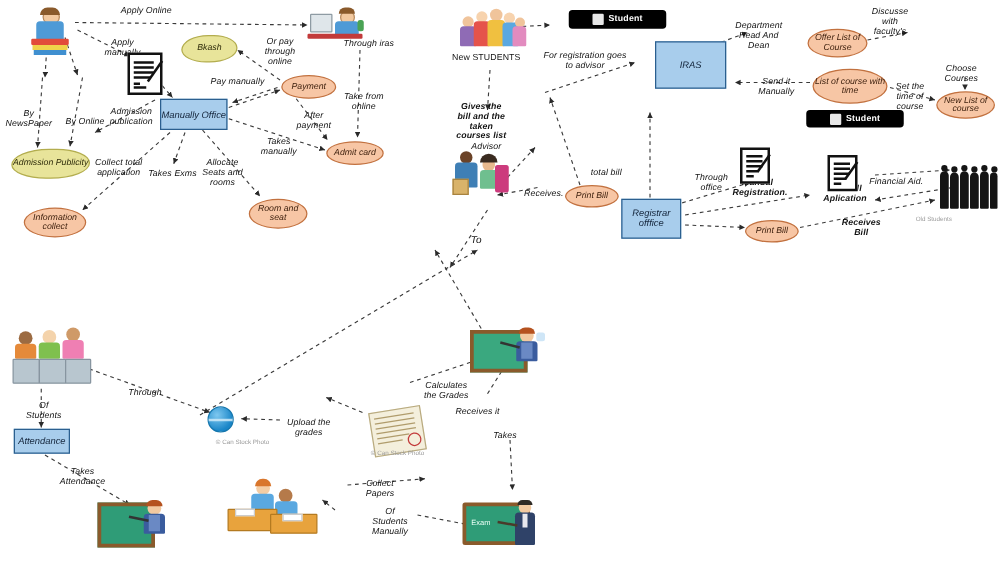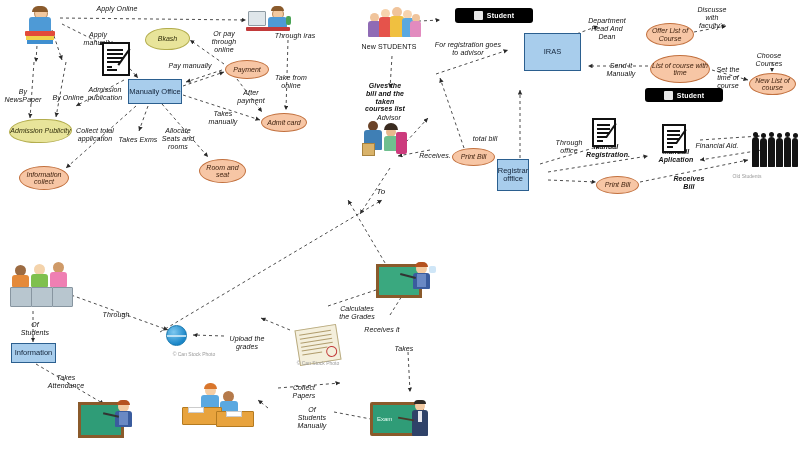--- a/index.html
+++ b/index.html
@@ -1,21 +1,21 @@
 <!DOCTYPE html>
 <html><head>
 <meta charset="utf-8">
 <style>
   html,body{margin:0;padding:0;background:#ffffff;}
   body{width:800px;height:454px;position:relative;overflow:hidden;
        font-family:"Liberation Sans", sans-serif;color:#1a1a1a;}
   #canvas{position:absolute;left:0;top:0;width:800px;height:454px;}
   svg.edges{position:absolute;left:0;top:0;width:800px;height:454px;pointer-events:none;}
   .node{position:absolute;box-sizing:border-box;display:flex;align-items:center;
-        justify-content:center;text-align:center;line-height:1.05;}
+        justify-content:center;text-align:center;line-height:1.05;font-style:italic;}
   .rect{background:#a8cdec;border:1px solid #2b5f8f;color:#13243a;font-size:7.5px;}
   .ellipse{background:#f7c6a5;border:1px solid #c2713f;border-radius:50%;
            color:#3a1d0b;font-size:7px;font-style:italic;}
   .cloud{background:#e8e49a;border:1px solid #b3ad4e;color:#2f2c0a;font-size:7px;
          font-style:italic;border-radius:48% 42% 50% 44%/54% 46% 52% 46%;}
   .lbl{position:absolute;font-size:7px;color:#111;text-align:center;line-height:1.12;
        font-style:italic;letter-spacing:.1px;}
   .art{position:absolute;}
   .caption-grey{position:absolute;font-size:5px;color:#9a9a9a;text-align:center;}
   .banner{position:absolute;background:#000;border-radius:3px;color:#fff;
@@ -108,25 +108,25 @@
       <path d="M388,268 L348,200"></path>
     </g>
   </svg>
 
   <div class="node rect" style="left:128px;top:79px;width:54px;height:25px;">
     <span>Manually Office</span>
   </div>
   <div class="node rect" style="left:524px;top:33px;width:57px;height:38px;">
     <span>IRAS</span>
   </div>
-  <div class="node rect" style="left:497px;top:159px;width:32px;height:32px;">
+  <div class="node rect" style="left:497px;top:159px;width:48px;height:32px;">
     <span>Registrar offfice</span>
   </div>
   <div class="node rect" style="left:11px;top:343px;width:45px;height:20px;">
-    <span>Information</span>
+    <span>Attendance</span>
   </div>
 
   <div class="node cloud" style="left:145px;top:28px;width:45px;height:22px;">
     <span>Bkash</span>
   </div>
   <div class="node cloud" style="left:9px;top:119px;width:63px;height:24px;">
     <span>Admission Publicity</span>
   </div>
 
   <div class="node ellipse" style="left:225px;top:60px;width:44px;height:19px;">

